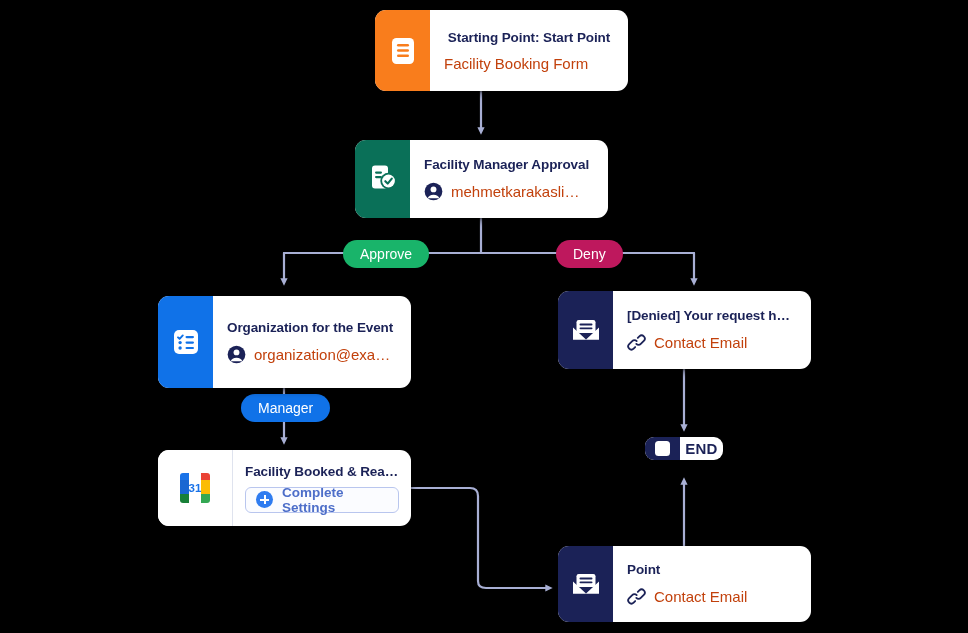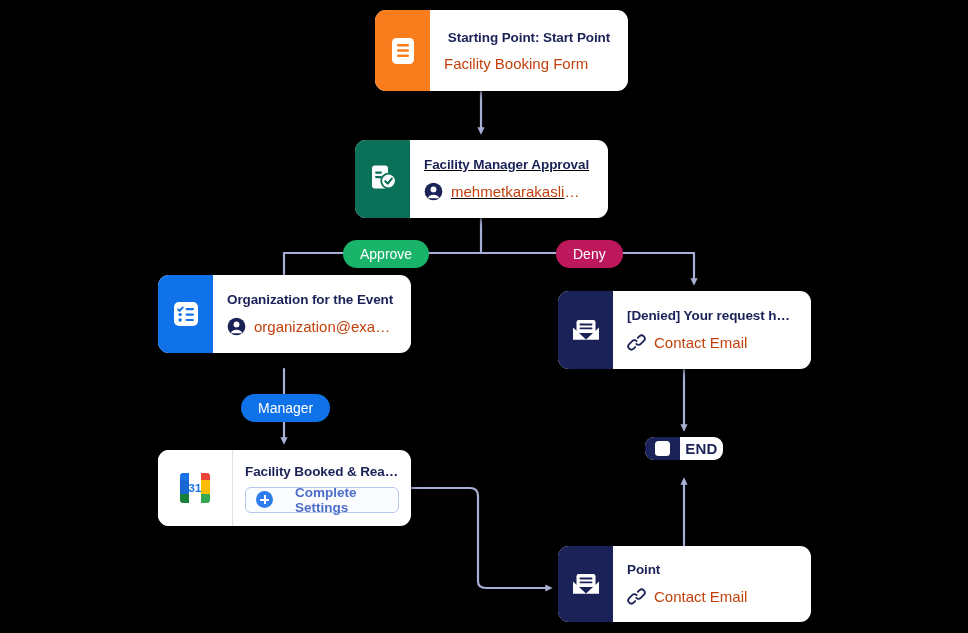--- a/index.html
+++ b/index.html
@@ -62,24 +62,24 @@
   .node-sub .sub-text {
     overflow: hidden;
     text-overflow: ellipsis;
     white-space: nowrap;
   }
 
   
   #node-start      { left: 375px; top: 10px;  width: 253px; height: 81px; text-align: center; }
   #node-start .node-icon { width: 55px; background: #F97D1C; }
 
-  #node-approval   { left: 355px; top: 140px; width: 253px; height: 78px; text-decoration: underline; }
+  #node-approval   { left: 355px; top: 140px; width: 253px; height: 78px; }
   #node-approval .node-icon { width: 55px; background: #0A7058; }
 
-  #node-organization { left: 158px; top: 275px; width: 253px; height: 78px; }
+  #node-organization { left: 158px; top: 296px; width: 253px; height: 92px; }
   #node-organization .node-icon { width: 55px; background: #1072E8; }
 
   #node-denied     { left: 558px; top: 291px; width: 253px; height: 78px; }
   #node-denied .node-icon { width: 55px; background: #1B2257; }
 
   #node-booked     { left: 158px; top: 450px; width: 253px; height: 76px; }
   #node-booked .node-icon { width: 75px; background: #ffffff; border-right: 1px solid #dfe3ee; }
   #node-booked .node-body { padding: 0 12px; }
 
   #node-email      { left: 558px; top: 546px; width: 253px; height: 76px; }
@@ -128,21 +128,21 @@
     white-space: nowrap;
   }
   #badge-approve { left: 343px; top: 240px; background: #19B46A; }
   #badge-deny    { left: 556px; top: 240px; background: #be185d; }
   #badge-complete{ left: 241px; top: 394px; background: #1072E8; }
 
   
   .settings-btn {
     display: flex;
     align-items: center;
-    gap: 22px;
+    gap: 9px;
     margin-top: 8px;
     height: 26px;
     padding: 0 10px;
     border: 1px solid #b9c6ee;
     border-radius: 6px;
     background: #fbfcff;
     font-size: 13.5px;
     font-weight: bold;
     color: #4d6ec9;
   }

